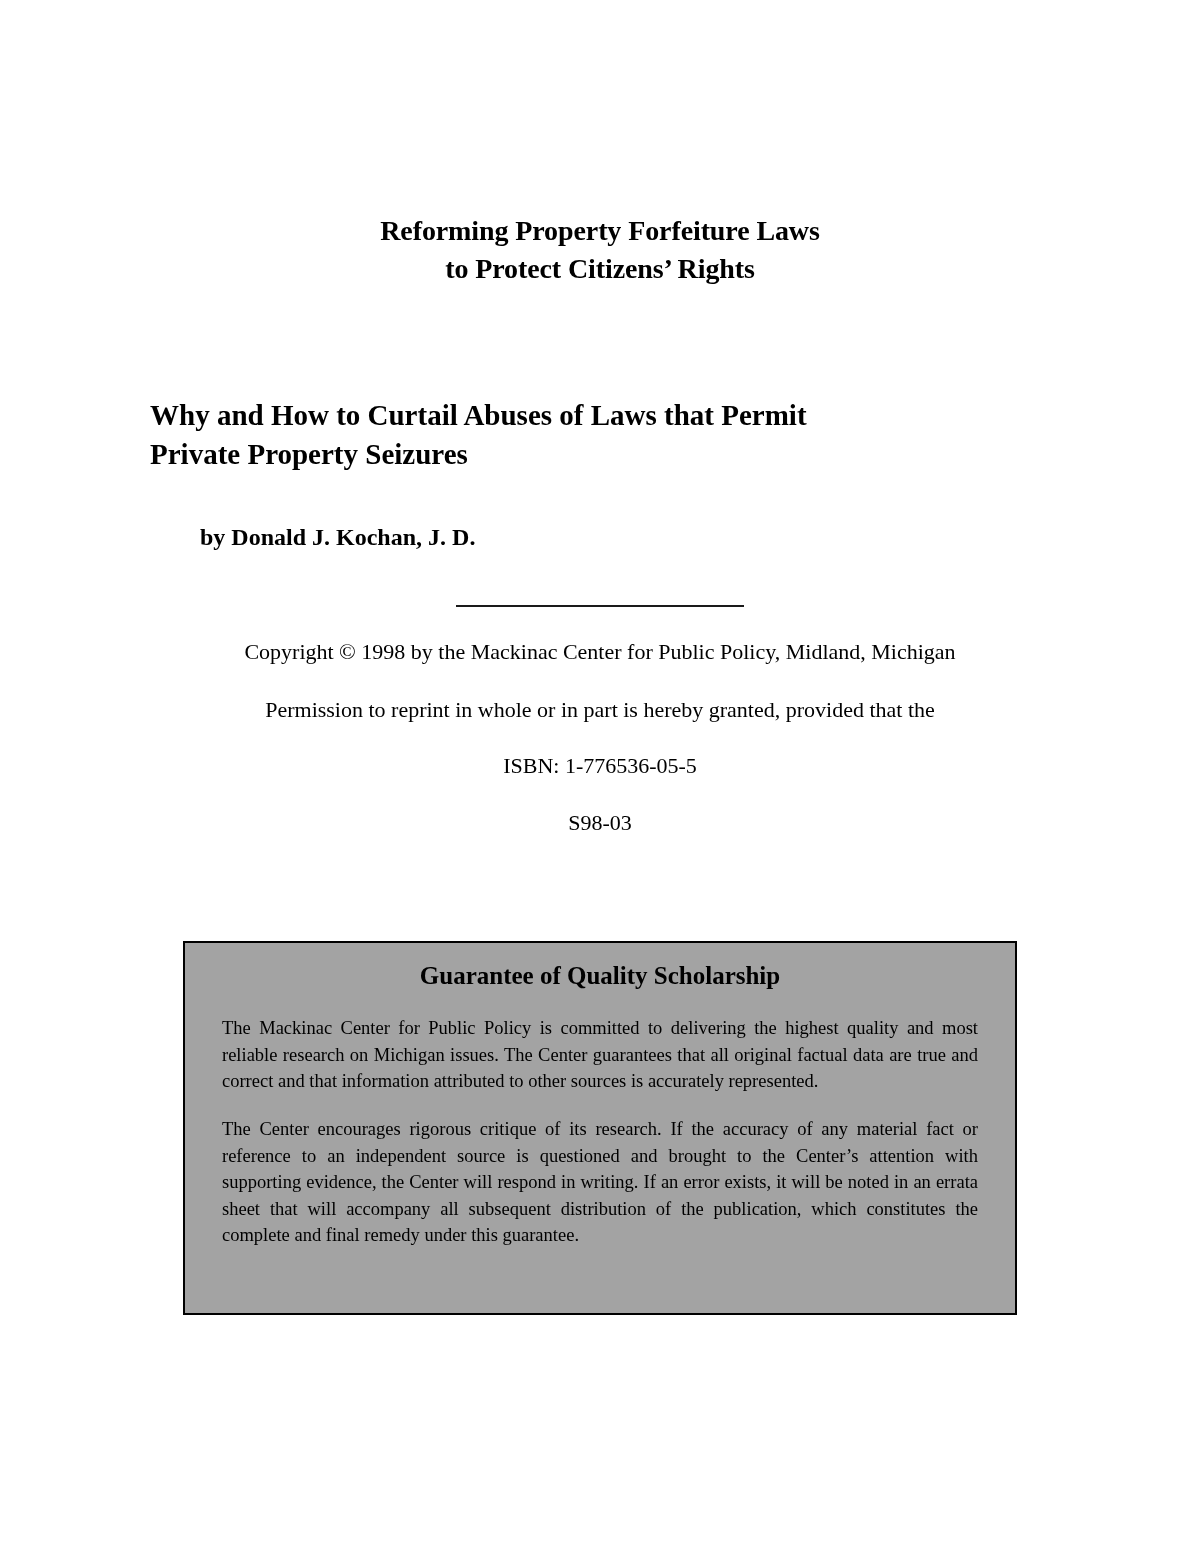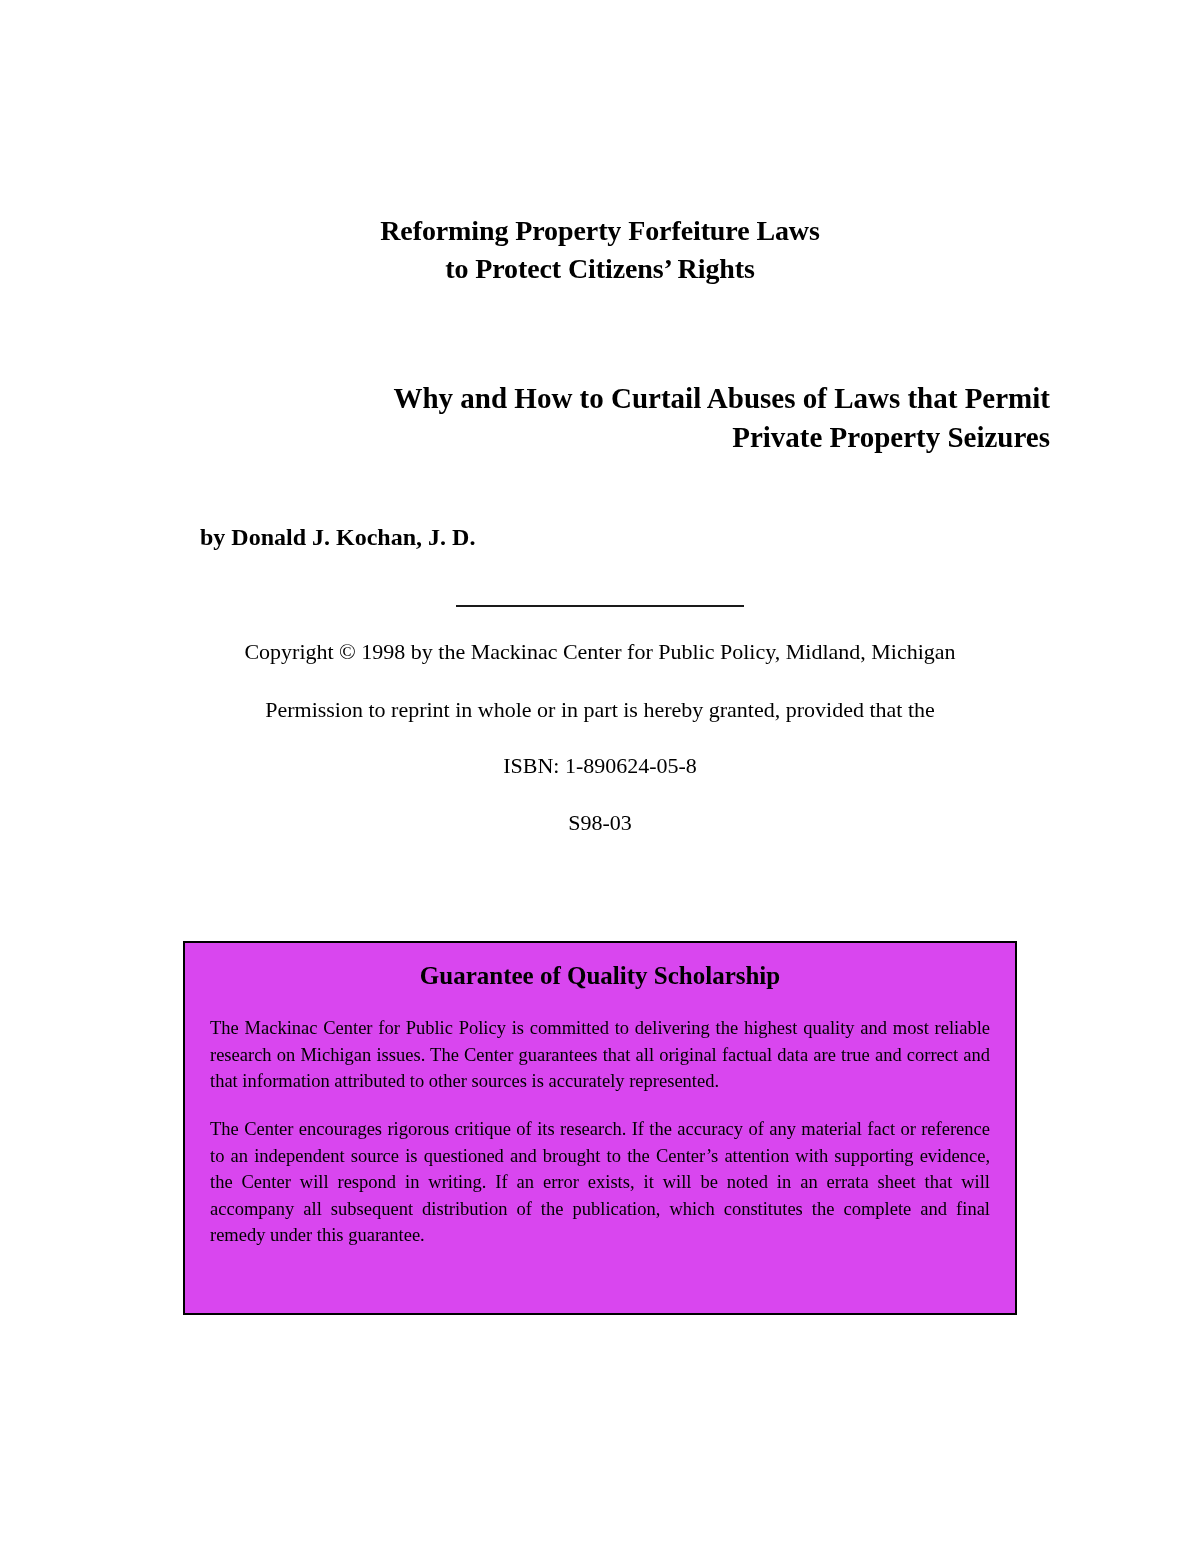--- a/index.html
+++ b/index.html
@@ -34,23 +34,23 @@
     font-size: 28px;
     font-weight: bold;
     line-height: 1.37;
     letter-spacing: -0.1px;
     margin: 0;
   }
 
   .subtitle-block {
     position: absolute;
     left: 150px;
-    top: 379px;
+    top: 396px;
     width: 900px;
-    text-align: right;
+    text-align: left;
   }
   .doc-subtitle {
     font-size: 29px;
     font-weight: bold;
     line-height: 1.36;
     margin: 0;
   }
 
   .author-block {
     position: absolute;
@@ -99,38 +99,38 @@
 
   
   .guarantee-box {
     position: absolute;
     left: 183px;
     top: 941px;
     width: 834px;
     height: 374px;
     border: 2px solid #000000;
     box-sizing: border-box;
-    background: #d946ef;
+    background: #a3a3a3;
   }
   .guarantee-inner {
     padding: 18px 21px 0 21px;
   }
   .guarantee-title {
     font-size: 25px;
     font-weight: bold;
     text-align: center;
     margin: 0 0 24px 0;
     line-height: 1.2;
   }
   .guarantee-para {
     font-size: 18.5px;
     line-height: 1.44;
     text-align: justify;
     text-justify: inter-word;
-    margin: 4px;
+    margin: 16px;
   }
   .guarantee-para + .guarantee-para {
     margin-top: 21px;
   }
 </style>
 </head>
 <body>
 
 <div class="page">
 
@@ -152,21 +152,21 @@
     <div class="doc-author">by Donald J. Kochan, J. D.</div>
   </div>
 
   <div class="divider-wrap">
     <span class="divider-rule"></span>
   </div>
 
   <div class="frontmatter">
     <p class="fm-line">Copyright © 1998 by the Mackinac Center for Public Policy, Midland, Michigan</p>
     <p class="fm-line fm-gap-lg">Permission to reprint in whole or in part is hereby granted, provided that the</p>
-    <p class="fm-line fm-gap-md">ISBN: 1-890624-05-8</p>
+    <p class="fm-line fm-gap-md">ISBN: 1-776536-05-5</p>
     <p class="fm-line fm-gap-md">S98-03</p>
   </div>
 
   <div class="guarantee-box">
     <div class="guarantee-inner">
       <div class="guarantee-title">Guarantee of Quality Scholarship</div>
       <p class="guarantee-para">The Mackinac Center for Public Policy is committed to delivering the highest quality and most reliable research on Michigan issues.  The Center guarantees that all original factual data are true and correct and that information attributed to other sources is accurately represented.</p>
       <p class="guarantee-para">The Center encourages rigorous critique of its research.  If the accuracy of any material fact or reference to an independent source is questioned and brought to the Center’s attention with supporting evidence, the Center will respond in writing.  If an error exists, it will be noted in an errata sheet that will accompany all subsequent distribution of the publication, which constitutes the complete and final remedy under this guarantee.</p>
     </div>
   </div>

